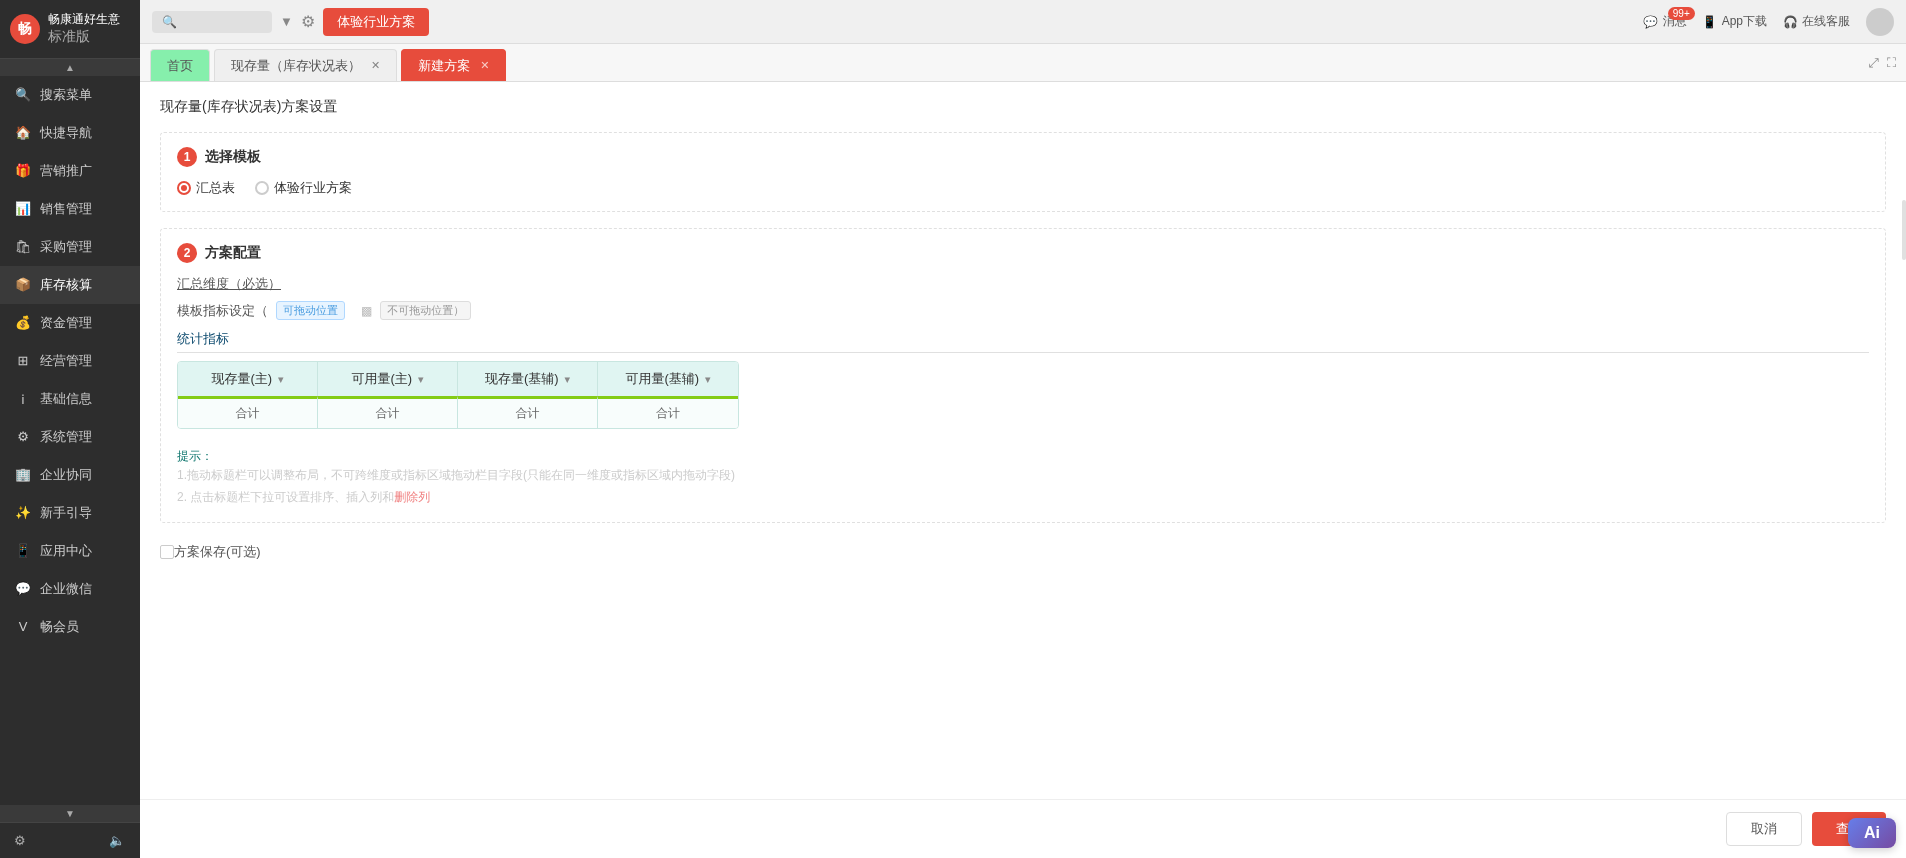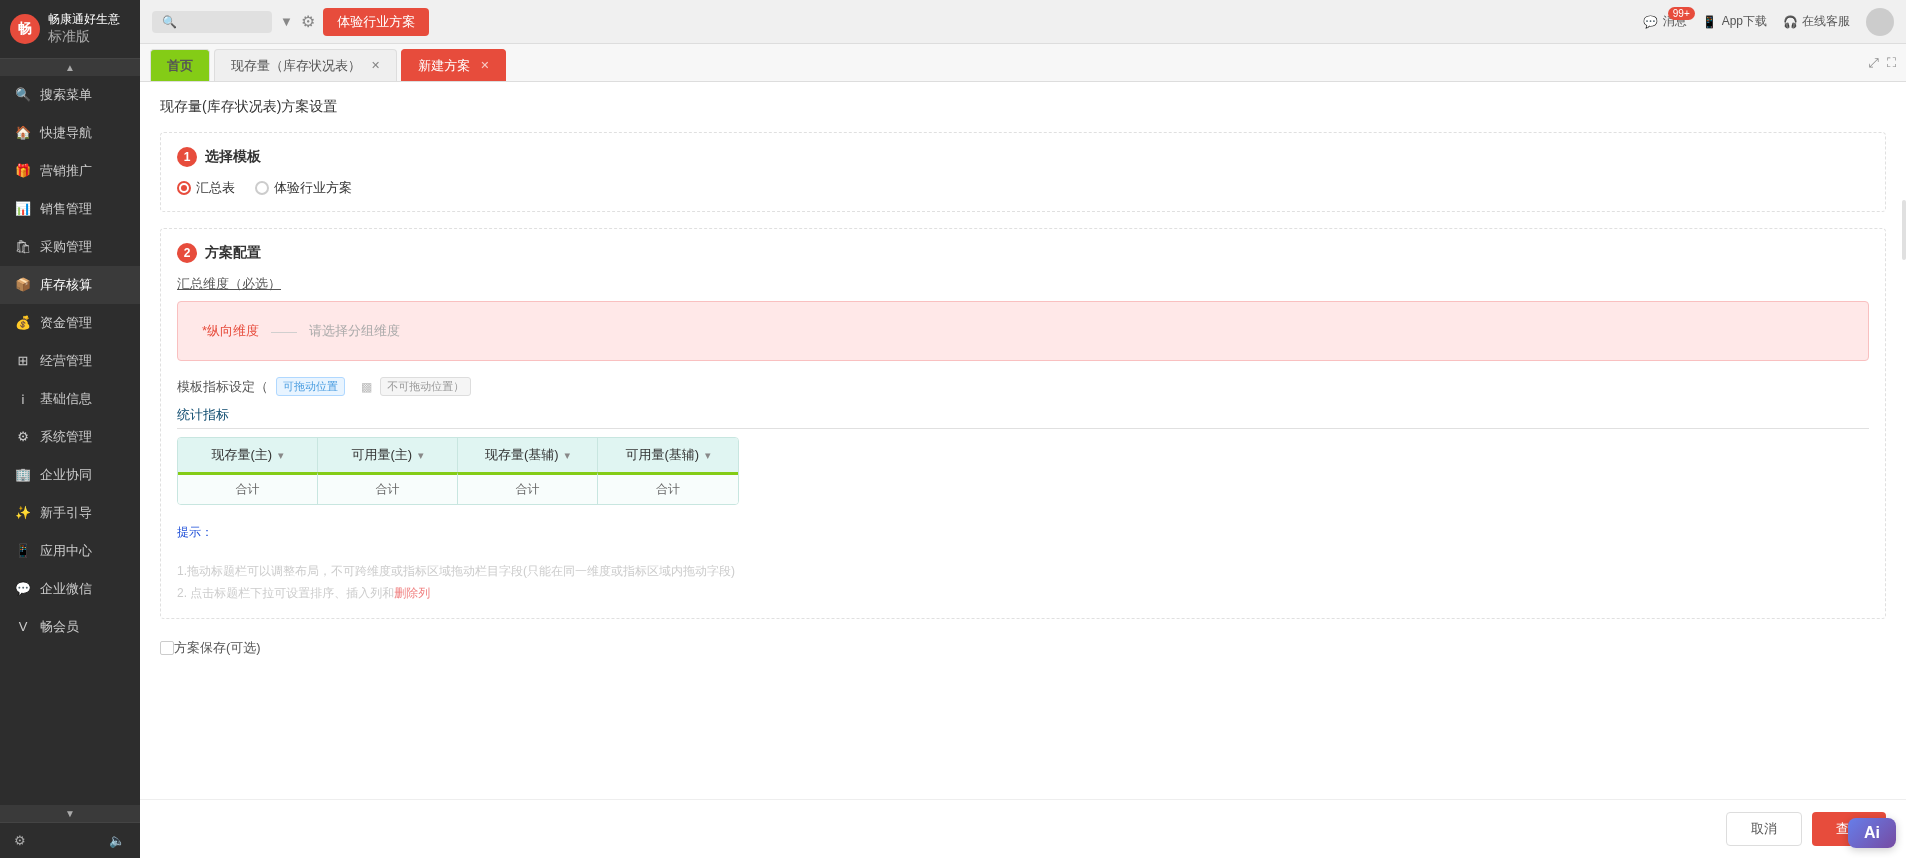--- a/index.html
+++ b/index.html
@@ -150,21 +150,21 @@
       gap: 6px;
       border: 1px solid #ddd;
       border-bottom: none;
       background: #efefef;
       color: #555;
       font-size: 13px;
       cursor: pointer;
       border-radius: 4px 4px 0 0;
       margin-right: 4px;
     }
-    .tab.home { background: #84cc16; font-weight: bold; }
+    .tab.home { background: #86efac; }
     .tab.active {
       background: #e74c3c;
       color: white;
       border-color: #e74c3c;
     }
     .tab-close {
       font-size: 11px;
       margin-left: 4px;
       cursor: pointer;
       opacity: 0.7;
@@ -311,21 +311,21 @@
       text-align: center;
       font-size: 12px;
       color: #666;
       border-top: 3px solid #84cc16;
     }
     .stats-cell-body:last-child { border-right: none; }
     .dropdown-icon { color: #888; font-size: 11px; }
 
     
     .tips-section { margin-top: 16px; }
-    .tips-title { color: #1d4ed8; font-size: 12px; margin-bottom: 20px; }
+    .tips-title { color: #0f766e; font-size: 12px; margin-bottom: 0; }
     .tips-item { color: #ccc; font-size: 12px; line-height: 1.8; }
     .tips-highlight { color: #f08080; }
 
     
     .save-option {
       display: flex;
       align-items: center;
       font-size: 13px;
       color: #555;
       margin-top: 20px;
@@ -547,25 +547,20 @@
           </label>
         </div>
       </div>
 
       <div class="section">
         <div class="section-header">
           <div class="section-num">2</div>
           <span class="section-title">方案配置</span>
         </div>
         <div class="config-label">汇总维度（必选）</div>
-        <div class="dimension-box">
-          <span class="dimension-required">*纵向维度</span>
-          <span class="dimension-divider">——</span>
-          <span class="dimension-placeholder">请选择分组维度</span>
-        </div>
 
         
         <div class="indicator-settings-label">
           <span>模板指标设定（</span>
           <span class="draggable-badge">可拖动位置</span>
           <span style="color:#888;"></span>
           <span style="color:#bbb;font-size:12px;">▩</span>
           <span class="non-draggable-badge">不可拖动位置）</span>
         </div>
 

